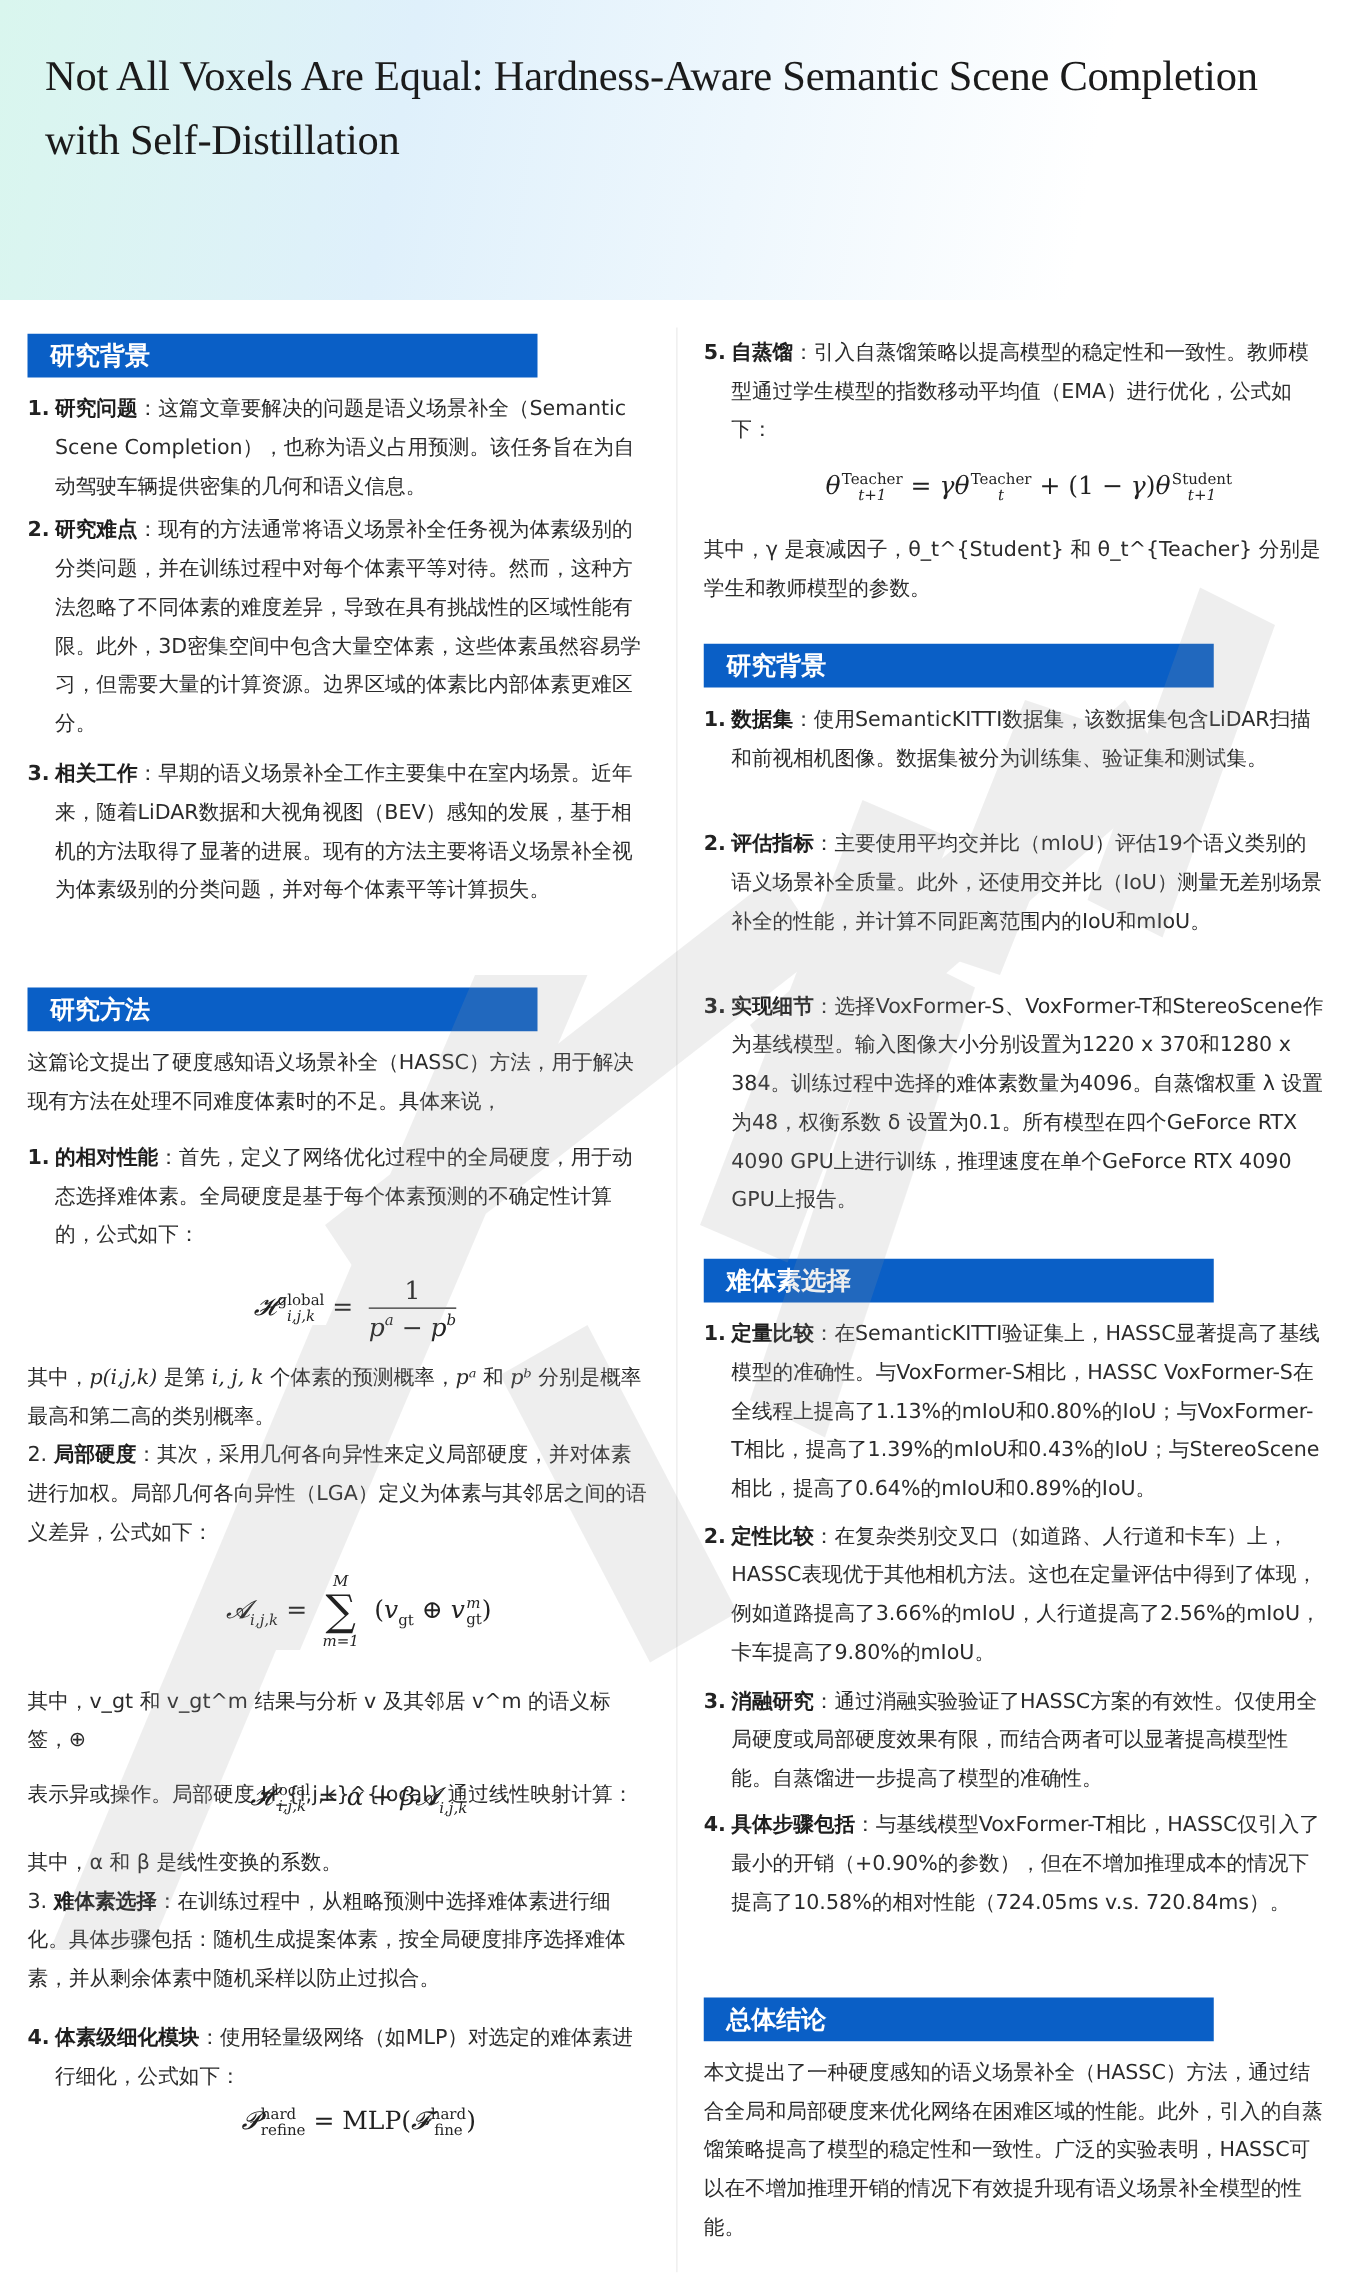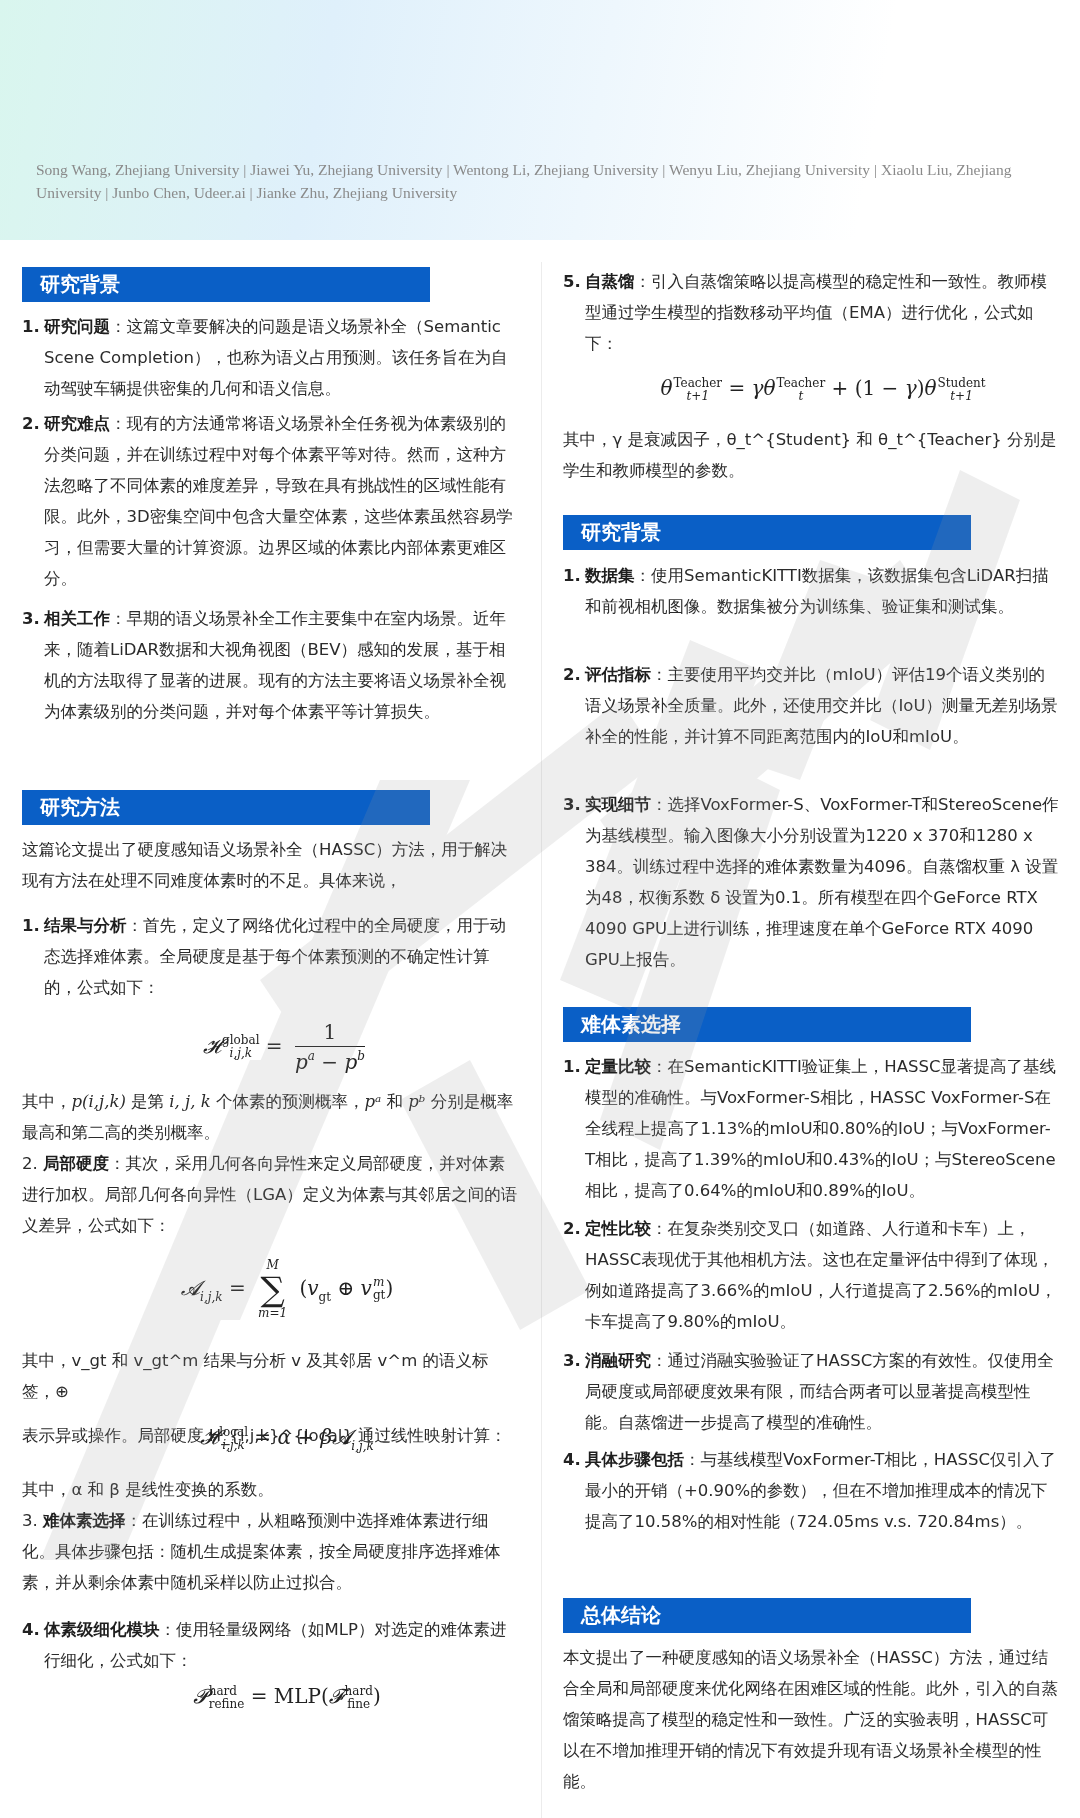--- a/index.html
+++ b/index.html
@@ -64,21 +64,21 @@
   .m { font-family: "DejaVu Serif", serif; font-style: italic; }
 
   .watermark {
     position: absolute; left: 0; top: 0; width: 1080px; height: 1818px; pointer-events: none; opacity: 0.16;
   }
 </style>
 </head>
 <body>
 
 <div class="header">
-  <div class="authors">Song Wang, Zhejiang University | Jiawei Yu, Zhejiang University | Wentong Li, Zhejiang University | Wenyu Liu, Zhejiang University | Xiaolu Liu, Zhejiang University | Junbo Chen, Udeer.ai | Jianke Zhu, Zhejiang University</div>
+  <h1 class="title">Not All Voxels Are Equal: Hardness-Aware Semantic Scene Completion with Self-Distillation</h1>
 </div>
 
 <div class="col-divider"></div>
 
 <div class="col col-left">
 
   <div class="sec-head" style="top:267px;">研究背景</div>
 
   <div class="item blk" style="top:311px;">
     <span class="num">1.</span>
@@ -94,21 +94,21 @@
     <span class="num">3.</span>
     <div class="body"><span class="lbl">相关工作</span><span>：早期的语义场景补全工作主要集中在室内场景。近年来，随着LiDAR数据和大视角视图（BEV）感知的发展，基于相机的方法取得了显著的进展。现有的方法主要将语义场景补全视为体素级别的分类问题，并对每个体素平等计算损失。</span></div>
   </div>
 
   <div class="sec-head" style="top:790px;">研究方法</div>
 
   <div class="para" style="top:834px;">这篇论文提出了硬度感知语义场景补全（HASSC）方法，用于解决现有方法在处理不同难度体素时的不足。具体来说，</div>
 
   <div class="item blk" style="top:910px;">
     <span class="num">1.</span>
-    <div class="body"><span class="lbl">结果与分析</span><span>：首先，定义了网络优化过程中的全局硬度，用于动态选择难体素。全局硬度是基于每个体素预测的不确定性计算的，公式如下：</span></div>
+    <div class="body"><span class="lbl">的相对性能</span><span>：首先，定义了网络优化过程中的全局硬度，用于动态选择难体素。全局硬度是基于每个体素预测的不确定性计算的，公式如下：</span></div>
   </div>
 
   <div class="formula" style="top:1020px; left:140px; width:250px;">
     <span class="m">𝓗</span><span class="supsub"><span class="s-up">global</span><span class="s-dn">i,j,k</span></span>
     = <span class="frac"><span class="n">1</span><span class="d"><i>p</i><span class="sup"><i>a</i></span> − <i>p</i><span class="sup"><i>b</i></span></span></span>
   </div>
 
   <div class="para" style="top:1086px;">
     <span>其中，</span><span class="m">p(i,j,k)</span><span> 是第 </span><span class="m">i, j, k</span><span> 个体素的预测概率，</span><span class="m">pᵃ</span><span> 和 </span><span class="m">pᵇ</span><span> 分别是概率最高和第二高的类别概率。</span>
   </div>

